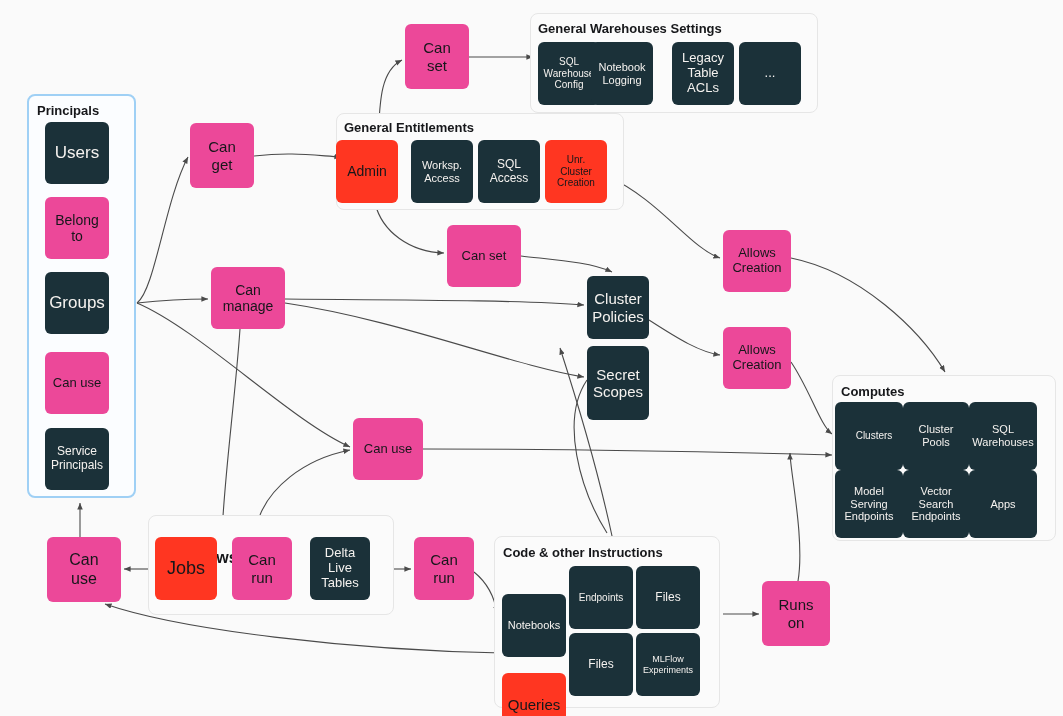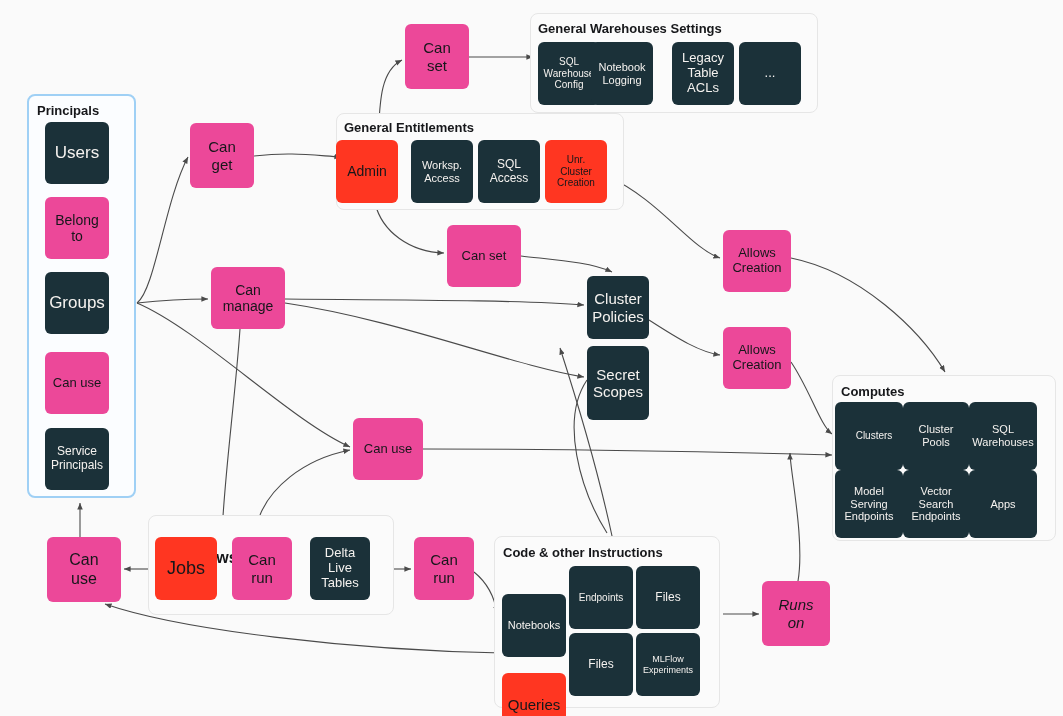--- a/index.html
+++ b/index.html
@@ -186,16 +186,16 @@
 Tables</div>
       <div class="node light" style="left: 414px; top: 537px; width: 60px; height: 63px; font-size: 15px;">Can
 run</div>
       <div class="node dark" style="left: 502px; top: 566px; width: 64px; height: 63px; font-size: 11px; margin-top: 28px;">Notebooks</div>
       <div class="node dark" style="left: 569px; top: 566px; width: 64px; height: 63px; font-size: 10px;">Endpoints</div>
       <div class="node dark" style="left: 636px; top: 566px; width: 64px; height: 63px; font-size: 12px;">Files</div>
       <div class="node red" style="left: 502px; top: 633px; width: 64px; height: 63px; font-size: 15px; margin-top: 40px;">Queries</div>
       <div class="node dark" style="left: 569px; top: 633px; width: 64px; height: 63px; font-size: 12px;">Files</div>
       <div class="node dark" style="left: 636px; top: 633px; width: 64px; height: 63px; font-size: 9px;">MLFlow
 Experiments</div>
-      <div class="node light" style="left: 762px; top: 581px; width: 68px; height: 65px; font-size: 15px; font-style: italic;">Runs
+      <div class="node light" style="left: 762px; top: 581px; width: 68px; height: 65px; font-size: 15px;">Runs
 on</div>
     </div>
 </div>
 
 </body></html>

